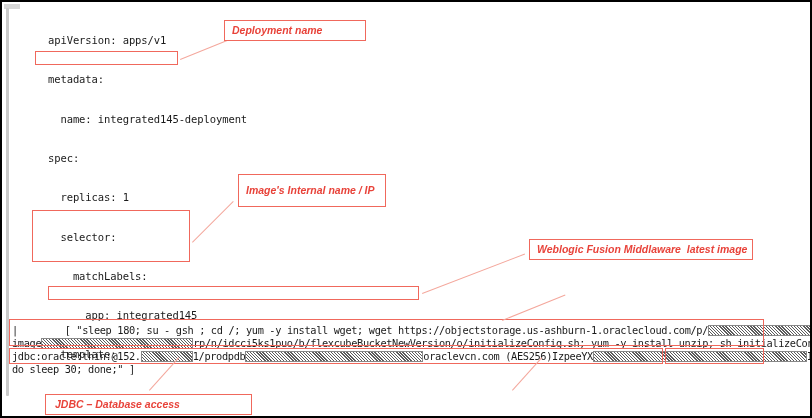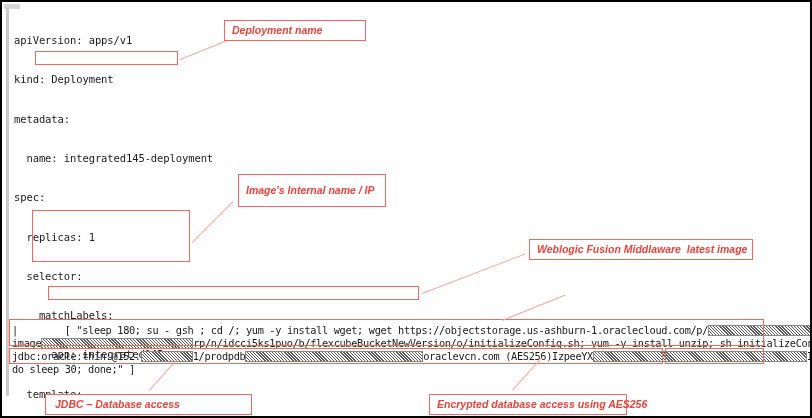--- a/index.html
+++ b/index.html
@@ -37,21 +37,21 @@
     position:absolute;
     left:12px; top:6px;
     width:795px;
     font-family:"DejaVu Sans Mono","Liberation Mono",monospace;
     font-size:10.5px;
     line-height:13.1px;
     color:#1a1a1a;
     white-space:pre;
     letter-spacing:-0.1px;
   }
-  .code .ln{display:block;height:13.1px;}
+  .code .ln{display:block;height:13.1px;margin-left:34px;}
 
   
   .cmd{
     position:absolute;
     left:10px;
     font-family:"DejaVu Sans Mono","Liberation Mono",monospace;
     font-size:10.3px;
     line-height:13px;
     color:#1a1a1a;
     white-space:pre;
@@ -105,21 +105,20 @@
 </head>
 <body>
 
 <div id="root">
 
   <div class="gutter-top"></div>
   <div class="gutter"></div>
 
   <div class="code">
     <span class="ln">apiVersion: apps/v1</span>
-    <span class="ln">kind: Deployment</span>
     <span class="ln">metadata:</span>
     <span class="ln">  name: integrated145-deployment</span>
     <span class="ln">spec:</span>
     <span class="ln">  replicas: 1</span>
     <span class="ln">  selector:</span>
     <span class="ln">    matchLabels:</span>
     <span class="ln">      app: integrated145</span>
     <span class="ln">  template:</span>
     
     
@@ -168,15 +167,14 @@
 
   <div class="alabel" style="left:222px; top:18px;  width:142px; height:21px;">Deployment name</div>
 
   <div class="alabel" style="left:236px; top:172px; width:148px; height:33px;">Image's Internal name / IP</div>
 
   <div class="alabel" style="left:527px; top:237px; width:224px; height:21px;">Weblogic Fusion Middlaware  latest image</div>
 
 
   <div class="alabel" style="left:43px;  top:392px; width:207px; height:21px;padding-left:9px;">JDBC – Database access</div>
 
-  <div class="alabel" style="left:427px; top:392px; width:198px; height:21px;">Encrypted database access using AES256</div>
 
 </div>
 
 </body></html>

